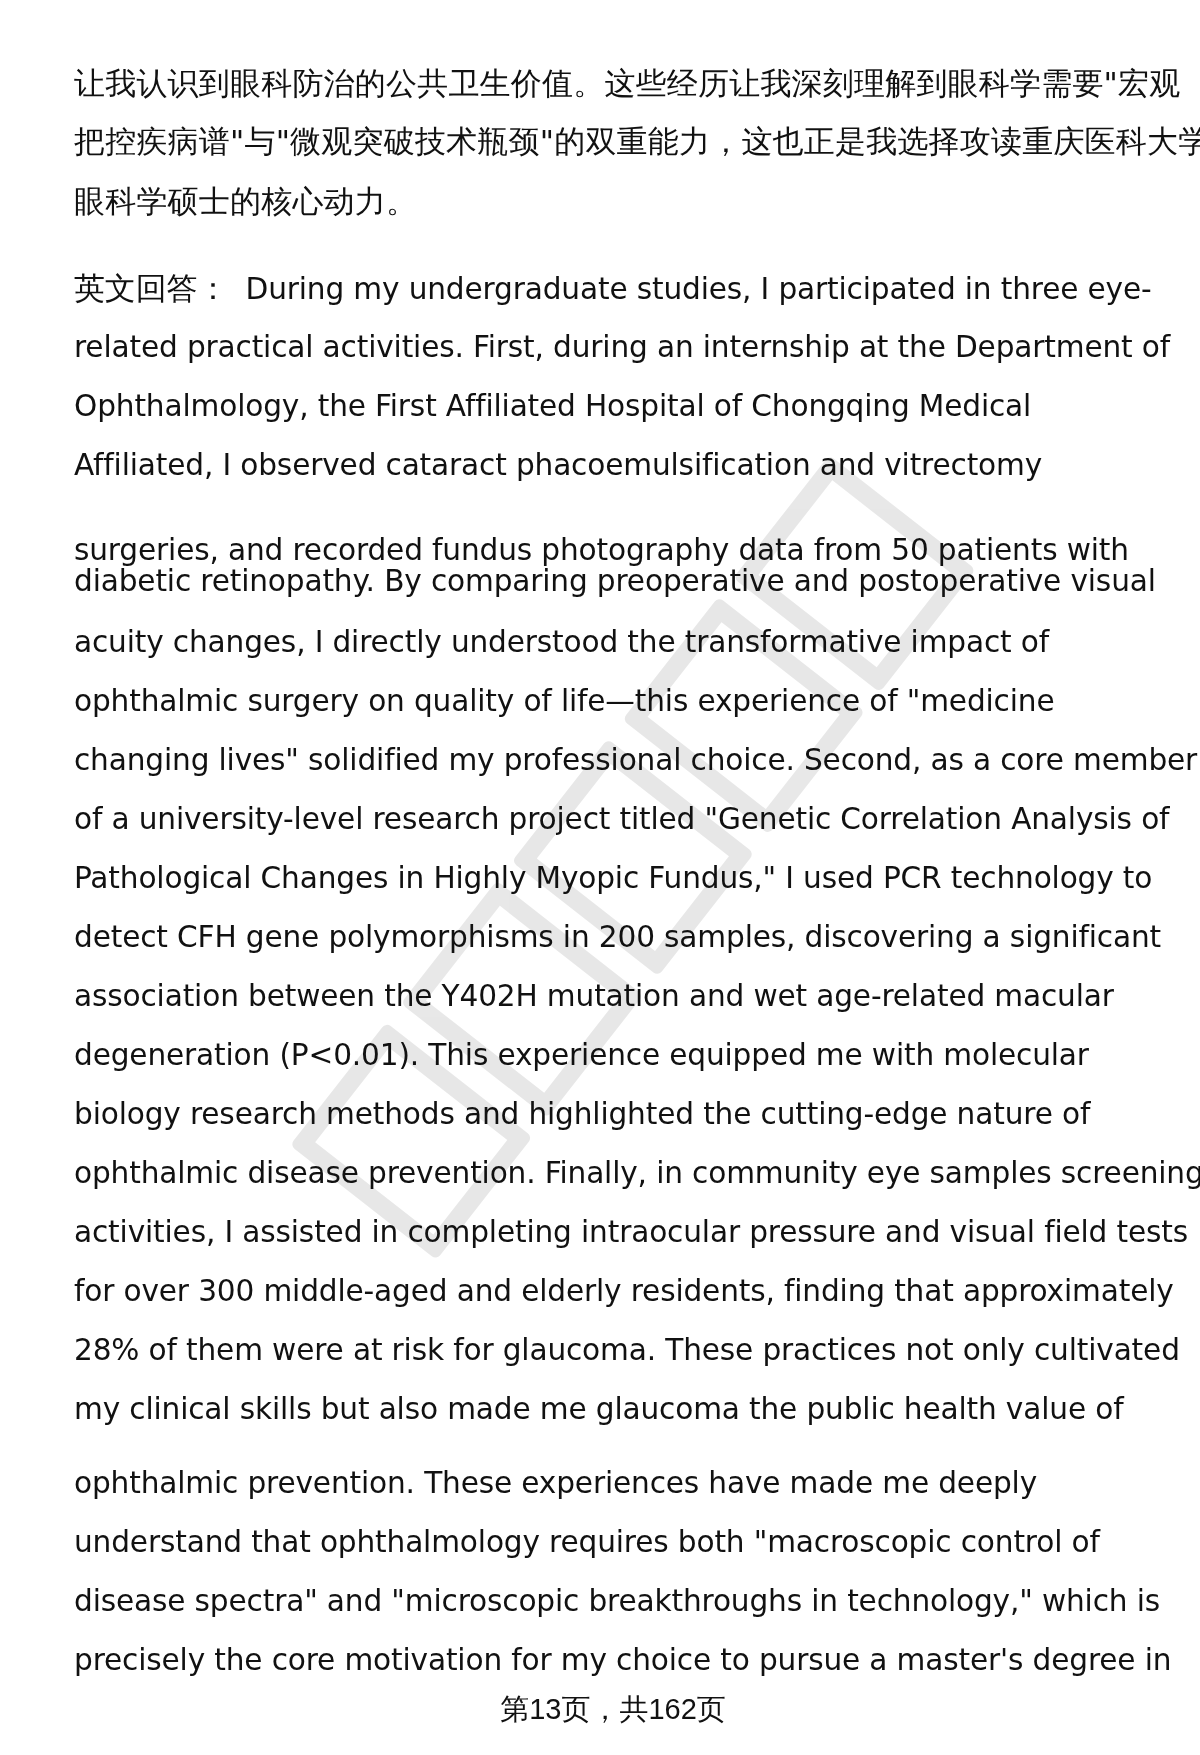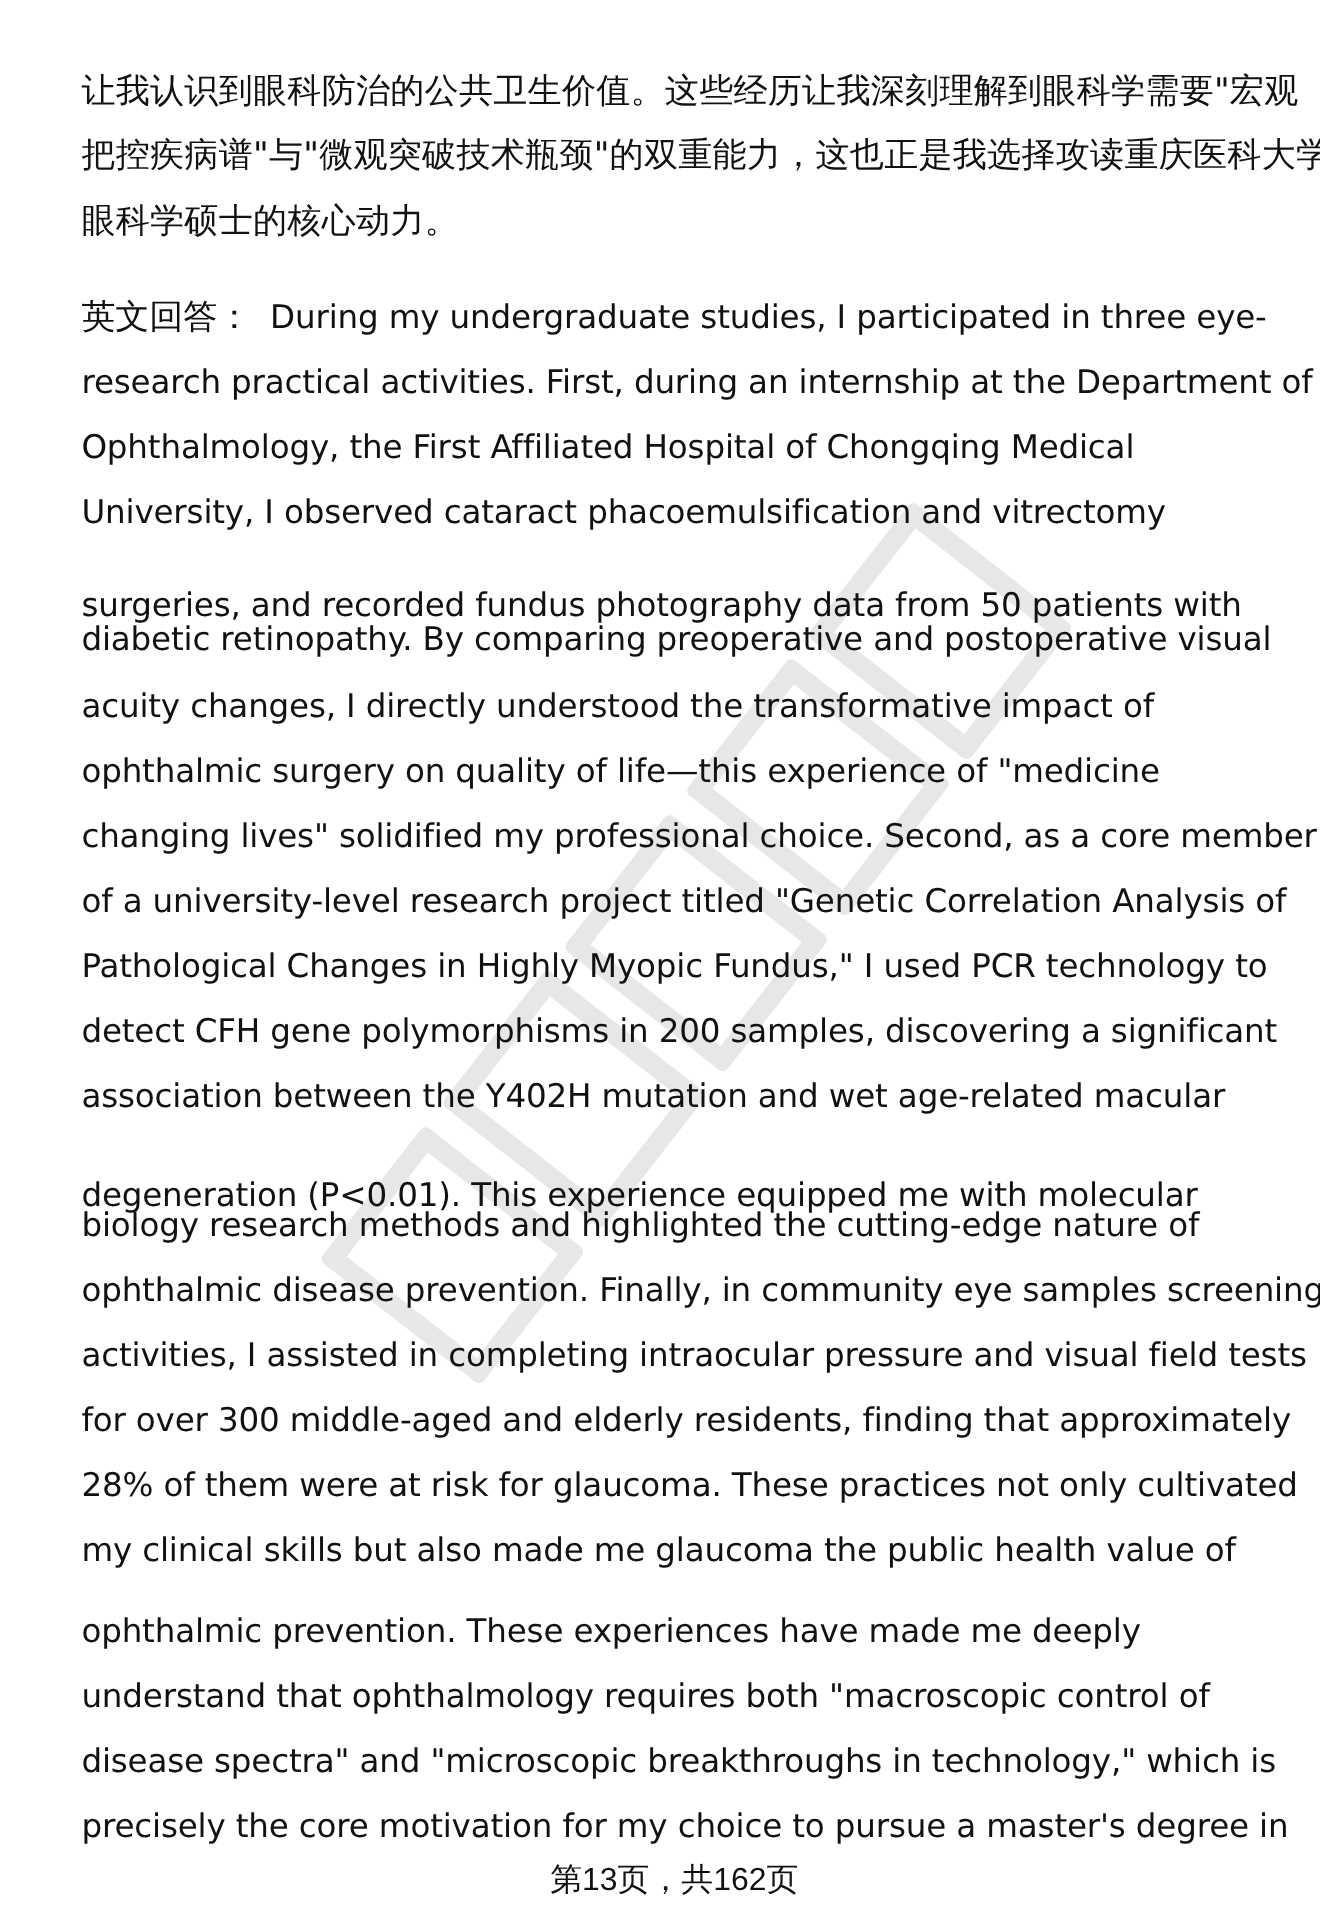--- a/index.html
+++ b/index.html
@@ -86,33 +86,33 @@
     <span class="line cjk" style="top:65px">让我认识到眼科防治的公共卫生价值。这些经历让我深刻理解到眼科学需要"宏观</span>
     <span class="line cjk" style="top:123px">把控疾病谱"与"微观突破技术瓶颈"的双重能力，这也正是我选择攻读重庆医科大学</span>
     <span class="line cjk" style="top:183px">眼科学硕士的核心动力。</span>
   </div>
 
   <div>
     <span class="line en" style="top:270px">
       <span class="cjk-label" style="font-size:31px">英文回答：</span>
       <span style="margin-left:8px">During my undergraduate studies, I participated in three eye-</span>
     </span>
-    <span class="line en" style="top:329px">research practical activities. First, during an internship at the Department of</span>
+    <span class="line en" style="top:329px">related practical activities. First, during an internship at the Department of</span>
     <span class="line en" style="top:388px">Ophthalmology, the First Affiliated Hospital of Chongqing Medical</span>
-    <span class="line en" style="top:447px">University, I observed cataract phacoemulsification and vitrectomy</span>
+    <span class="line en" style="top:447px">Affiliated, I observed cataract phacoemulsification and vitrectomy</span>
     <span class="line en" style="top:532px">surgeries, and recorded fundus photography data from 50 patients with</span>
     <span class="line en" style="top:563px">diabetic retinopathy. By comparing preoperative and postoperative visual</span>
     <span class="line en" style="top:624px">acuity changes, I directly understood the transformative impact of</span>
     <span class="line en" style="top:683px">ophthalmic surgery on quality of life—this experience of "medicine</span>
     <span class="line en" style="top:742px">changing lives" solidified my professional choice. Second, as a core member</span>
     <span class="line en" style="top:801px">of a university-level research project titled "Genetic Correlation Analysis of</span>
     <span class="line en" style="top:860px">Pathological Changes in Highly Myopic Fundus," I used PCR technology to</span>
     <span class="line en" style="top:919px">detect CFH gene polymorphisms in 200 samples, discovering a significant</span>
     <span class="line en" style="top:978px">association between the Y402H mutation and wet age-related macular</span>
-    <span class="line en" style="top:1068px">degeneration (P&lt;0.01). This experience equipped me with molecular</span>
+    <span class="line en" style="top:1037px">degeneration (P&lt;0.01). This experience equipped me with molecular</span>
     <span class="line en" style="top:1096px">biology research methods and highlighted the cutting-edge nature of</span>
     <span class="line en" style="top:1155px">ophthalmic disease prevention. Finally, in community eye samples screening</span>
     <span class="line en" style="top:1214px">activities, I assisted in completing intraocular pressure and visual field tests</span>
     <span class="line en" style="top:1273px">for over 300 middle-aged and elderly residents, finding that approximately</span>
     <span class="line en" style="top:1332px">28% of them were at risk for glaucoma. These practices not only cultivated</span>
     <span class="line en" style="top:1391px">my clinical skills but also made me glaucoma the public health value of</span>
     <span class="line en" style="top:1465px">ophthalmic prevention. These experiences have made me deeply</span>
     <span class="line en" style="top:1524px">understand that ophthalmology requires both "macroscopic control of</span>
     <span class="line en" style="top:1583px">disease spectra" and "microscopic breakthroughs in technology," which is</span>
     <span class="line en" style="top:1642px">precisely the core motivation for my choice to pursue a master's degree in</span>

